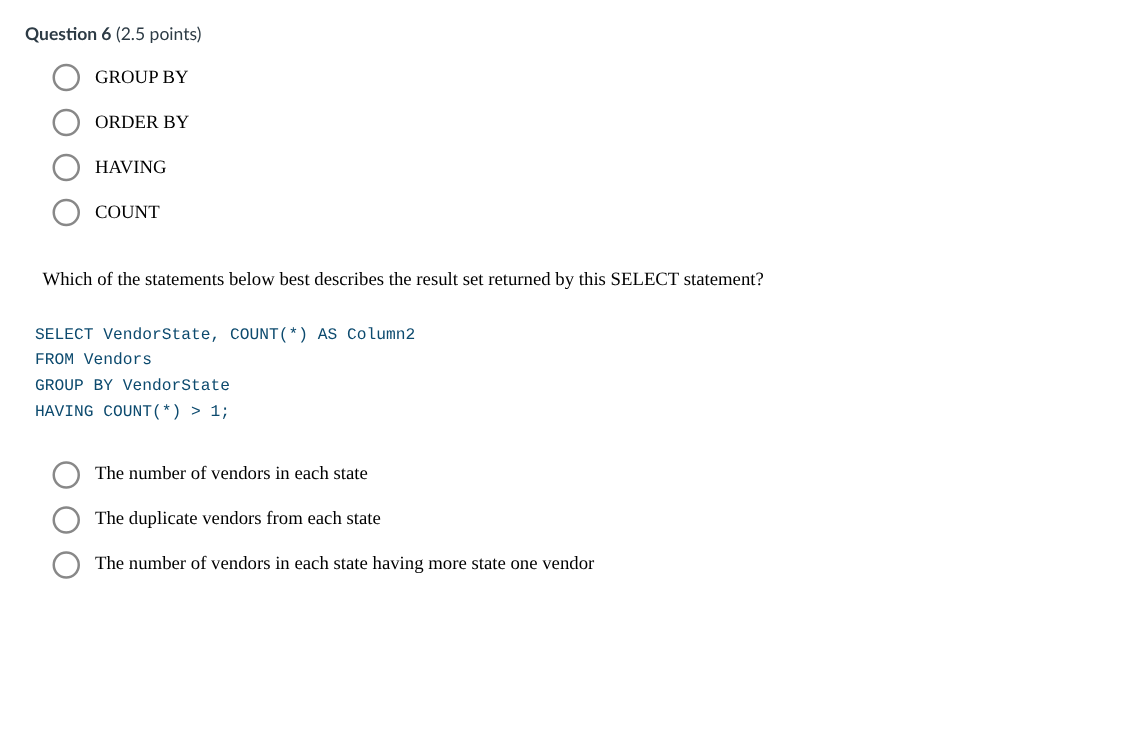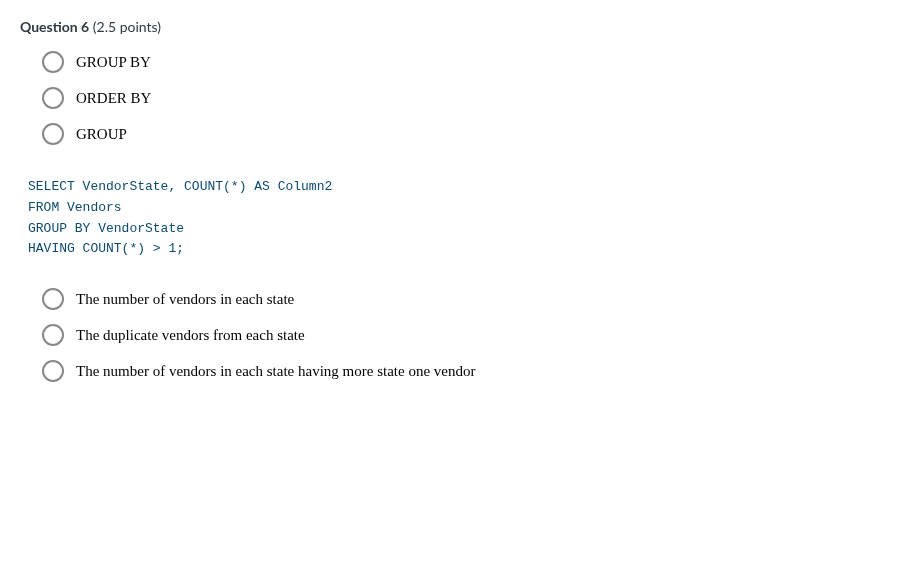--- a/index.html
+++ b/index.html
@@ -92,26 +92,31 @@
     <div class="option">
       <span class="radio-circle"></span>
       <span class="option-label">GROUP BY</span>
     </div>
     <div class="option">
       <span class="radio-circle"></span>
       <span class="option-label">ORDER BY</span>
     </div>
     <div class="option">
       <span class="radio-circle"></span>
-      <span class="option-label">GROUP</span>
+      <span class="option-label">HAVING</span>
+    </div>
+    <div class="option">
+      <span class="radio-circle"></span>
+      <span class="option-label">COUNT</span>
     </div>
   </div>
 </div>
 
 <div class="question7">
+  <div class="question-prompt">Which of the statements below best describes the result set returned by this SELECT statement?</div>
   <div class="code-block">SELECT VendorState, COUNT(*) AS Column2
 FROM Vendors
 GROUP BY VendorState
 HAVING COUNT(*) &gt; 1;</div>
   <div class="options">
     <div class="option">
       <span class="radio-circle"></span>
       <span class="option-label">The number of vendors in each state</span>
     </div>
     <div class="option">

